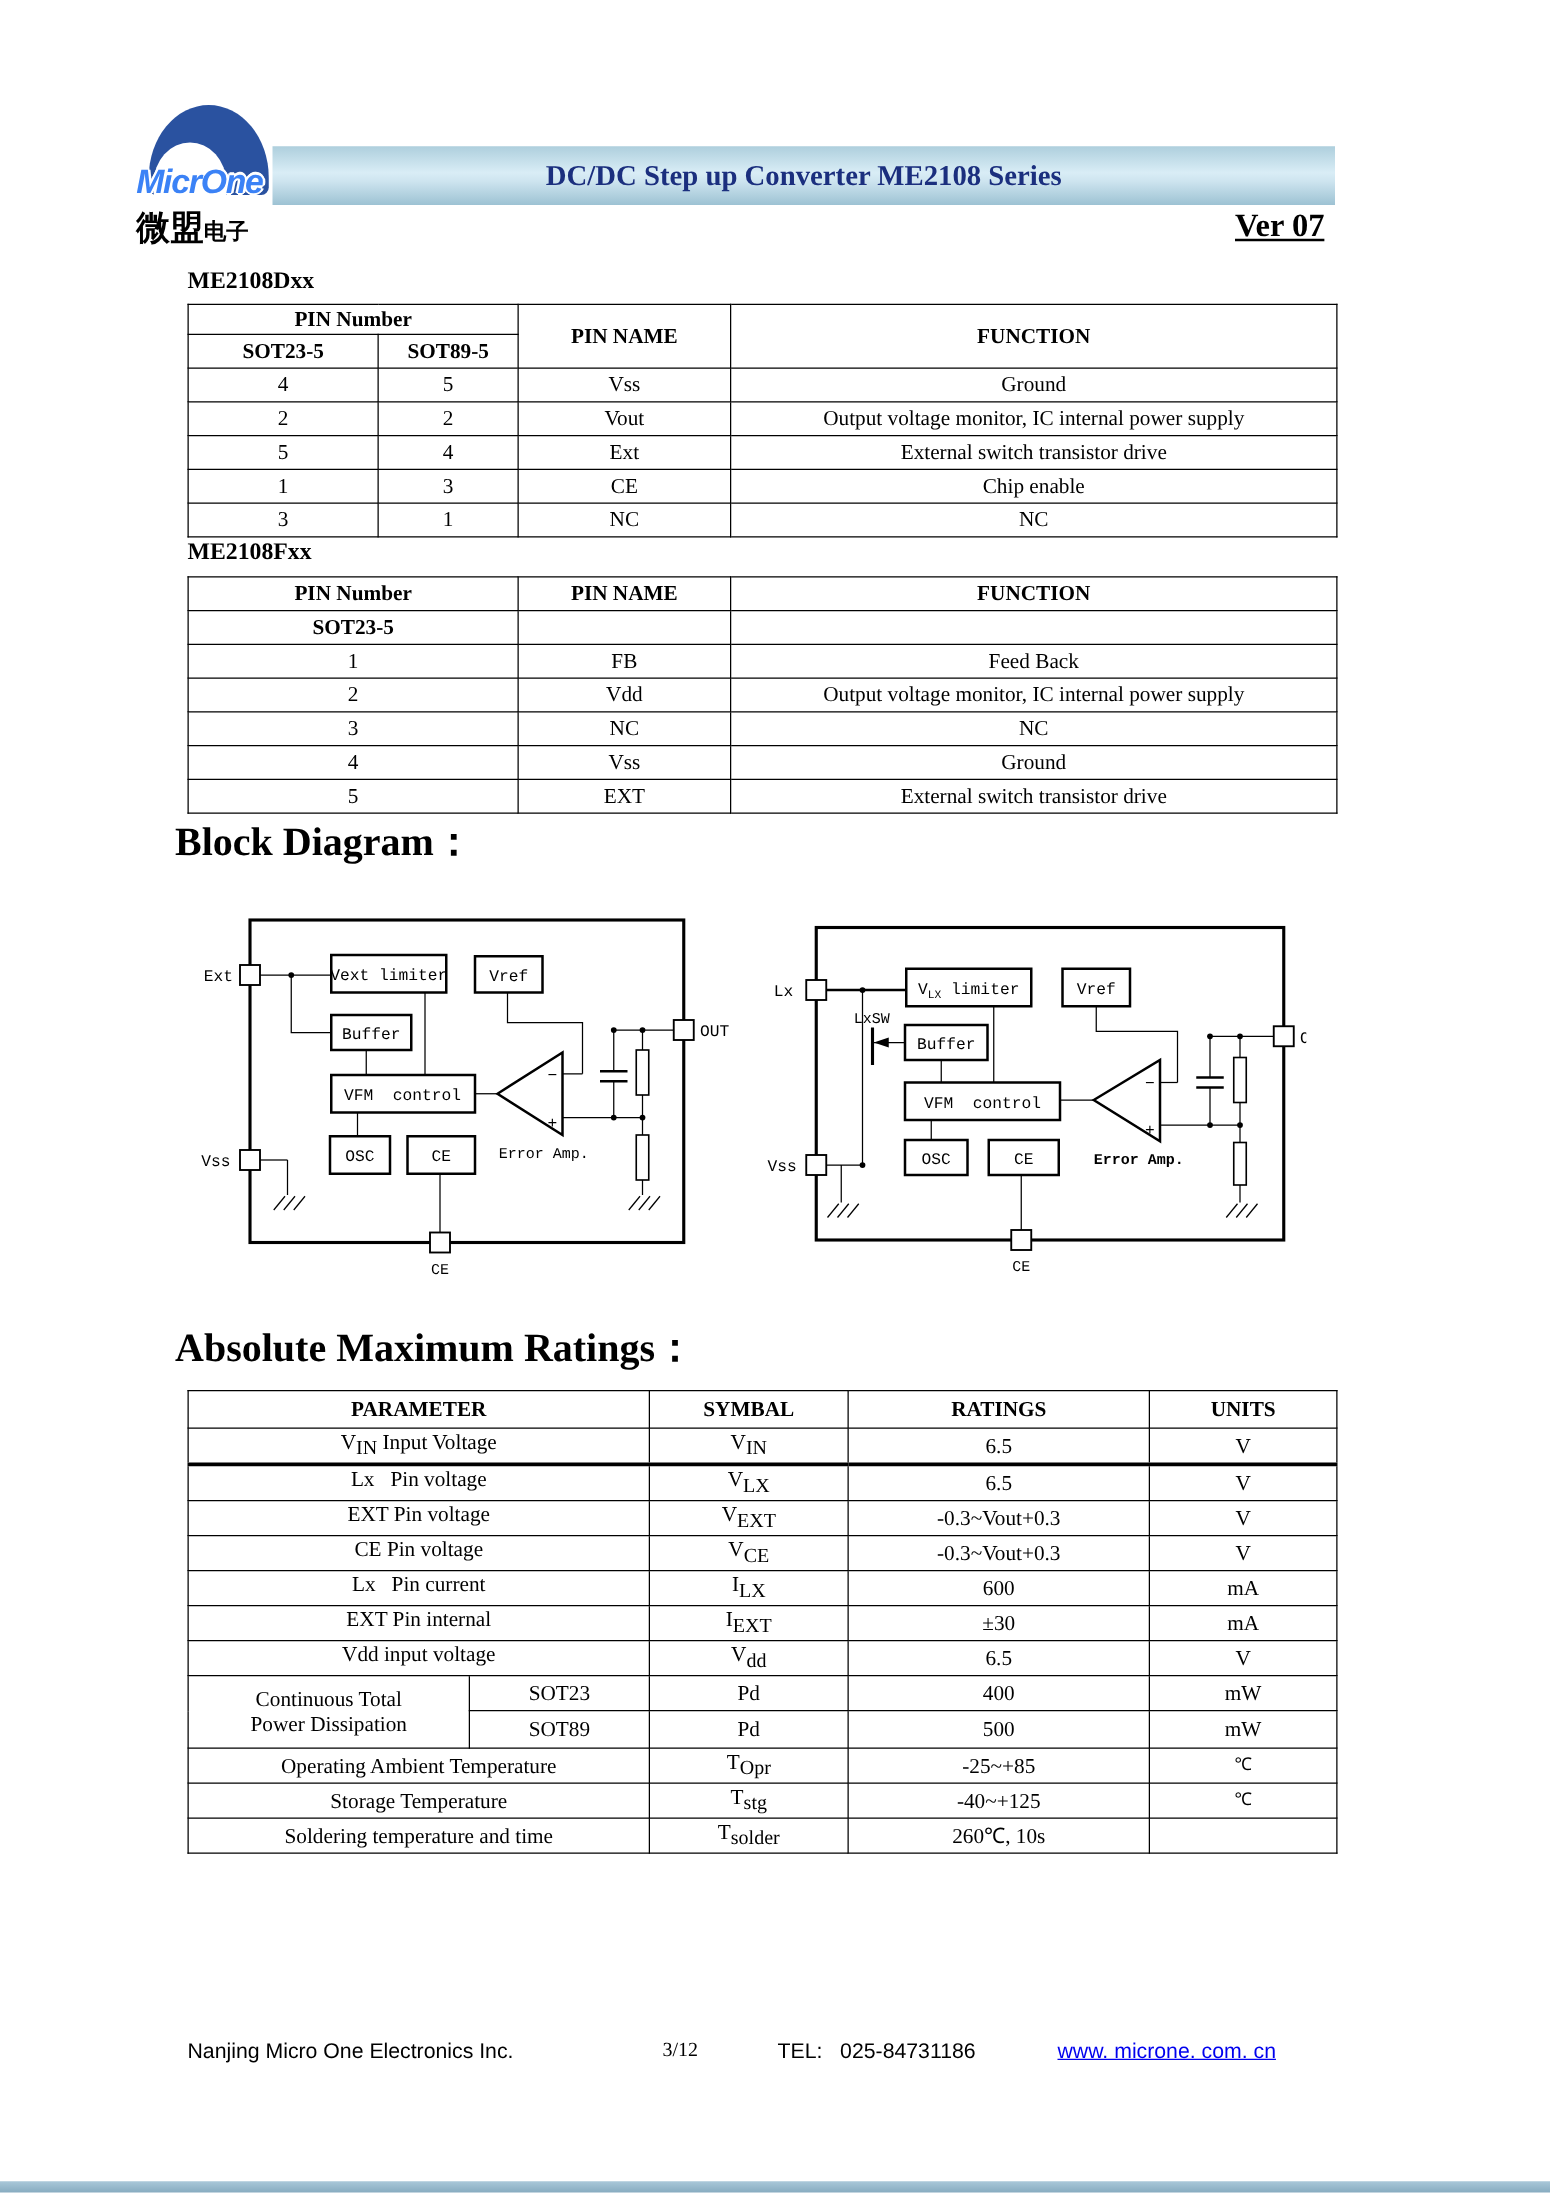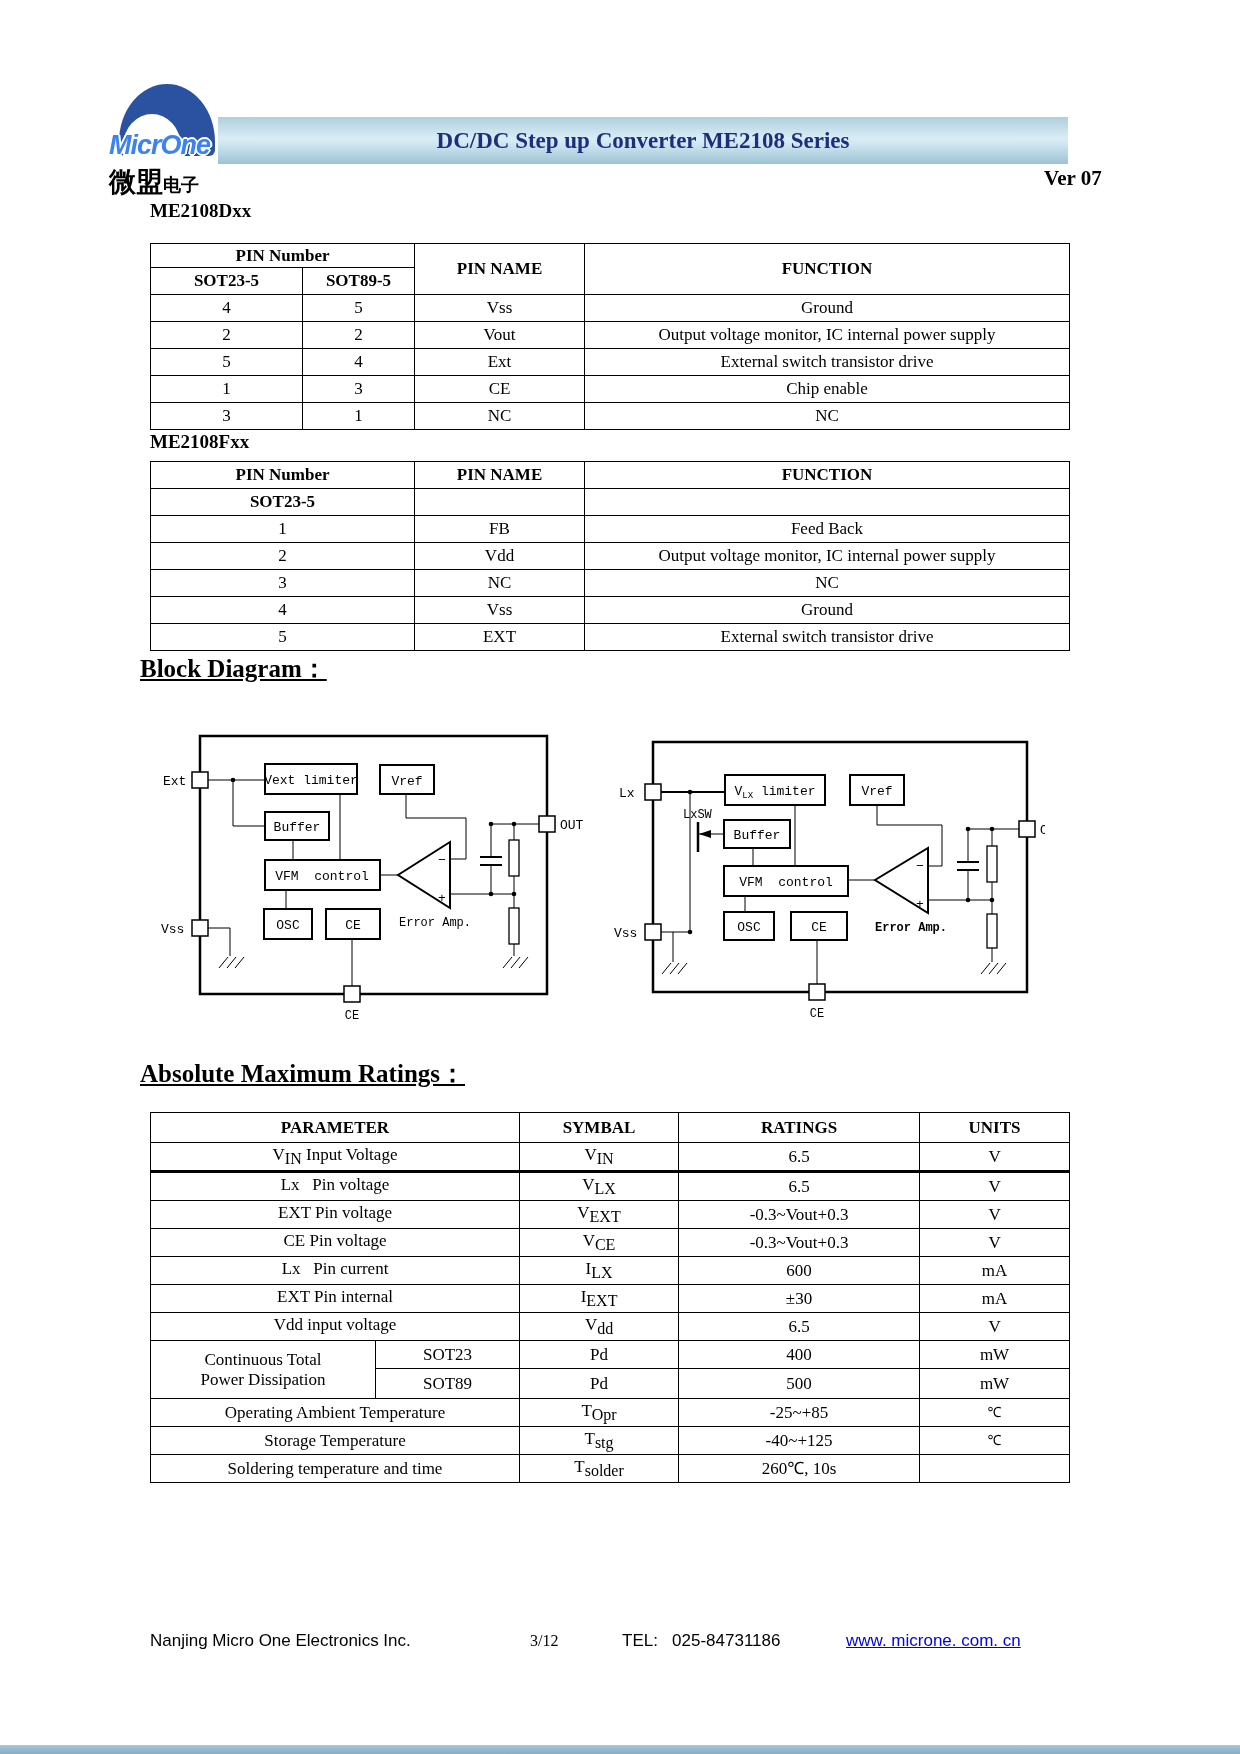--- a/index.html
+++ b/index.html
@@ -5,37 +5,37 @@
   html,body{margin:0;padding:0;}
   body{width:1240px;height:1754px;position:relative;background:#fff;overflow:hidden;
        font-family:"Liberation Serif",serif;color:#000;}
   .abs{position:absolute;}
 
   
   .hbar{left:218px;top:117px;width:850px;height:47px;
         background:linear-gradient(to bottom,#aecfdd 0%,#d9edf6 45%,#cde4ef 60%,#9dc2d3 100%);
         display:flex;align-items:center;justify-content:center;}
   .hbar .t{font-size:23px;font-weight:bold;color:#1b2f7e;text-align:right;}
-  .ver{left:1044px;top:166px;font-size:21px;font-weight:bold;}
+  .ver{left:988px;top:166px;font-size:26px;font-weight:bold;text-decoration:underline;}
 
   
   .logo{left:105px;top:82px;width:130px;height:120px;}
   .arch{position:absolute;left:14px;top:2px;width:96px;height:72px;background:#2a52a0;
         border-radius:48px 48px 6px 6px / 58px 58px 6px 6px;}
   .hole{position:absolute;left:18px;top:32px;width:58px;height:46px;background:#fff;
         border-radius:50% 50% 0 0 / 70% 70% 0 0;}
   .brand{position:absolute;left:4px;top:48px;font-family:"Liberation Sans",sans-serif;
          font-weight:bold;font-style:italic;font-size:27px;color:#3b82f6;letter-spacing:-1px;
          text-shadow:-2px 0 #fff,2px 0 #fff,0 -2px #fff,0 2px #fff,-1px -1px #fff,1px 1px #fff,1px -1px #fff,-1px 1px #fff;}
   .cn{position:absolute;left:4px;top:82px;white-space:nowrap;}
   .cn .c1{font-size:27px;font-weight:bold;font-family:"Liberation Sans",sans-serif;}
   .cn .c2{font-size:18px;font-weight:bold;font-family:"Liberation Sans",sans-serif;}
 
   .slabel{font-size:19px;font-weight:bold;}
-  .heading{font-size:25px;font-weight:bold;text-decoration:underline;}
+  .heading{font-size:32px;font-weight:bold;}
 
   table{border-collapse:collapse;table-layout:fixed;}
   td{border:1.5px solid #000;text-align:center;font-size:17px;padding:0 3px;
      line-height:1.12;overflow:hidden;}
   .b{font-weight:bold;}
   .thick{border-bottom:3px solid #000;}
   sub{font-size:16px;font-family:Liberation Serif, serif;}
 
   .dt td{height:26px;}
   .t3 td{height:27px;}
@@ -66,21 +66,21 @@
   <div class="hole"></div>
   <div class="brand">MicrOne</div>
   <div class="cn"><span class="c1">微盟</span><span class="c2">电子</span></div>
 </div>
 
 <div class="abs hbar">
   <span class="t">DC/DC Step up Converter ME2108 Series</span>
 </div>
 <div class="abs ver">Ver 07</div>
 
-<div class="abs slabel" style="left:150px;top:200px;">ME2108Dxx</div>
+<div class="abs slabel" style="left:150px;top:214px;">ME2108Dxx</div>
 <div class="abs" style="left:150px;top:243px;">
   <table class="dt" style="width:919px;">
     <colgroup>
         <col style="width:152px">
         <col style="width:112px">
         <col style="width:170px">
         <col style="width:485px">
       </colgroup>
     <tbody>
         <tr>

